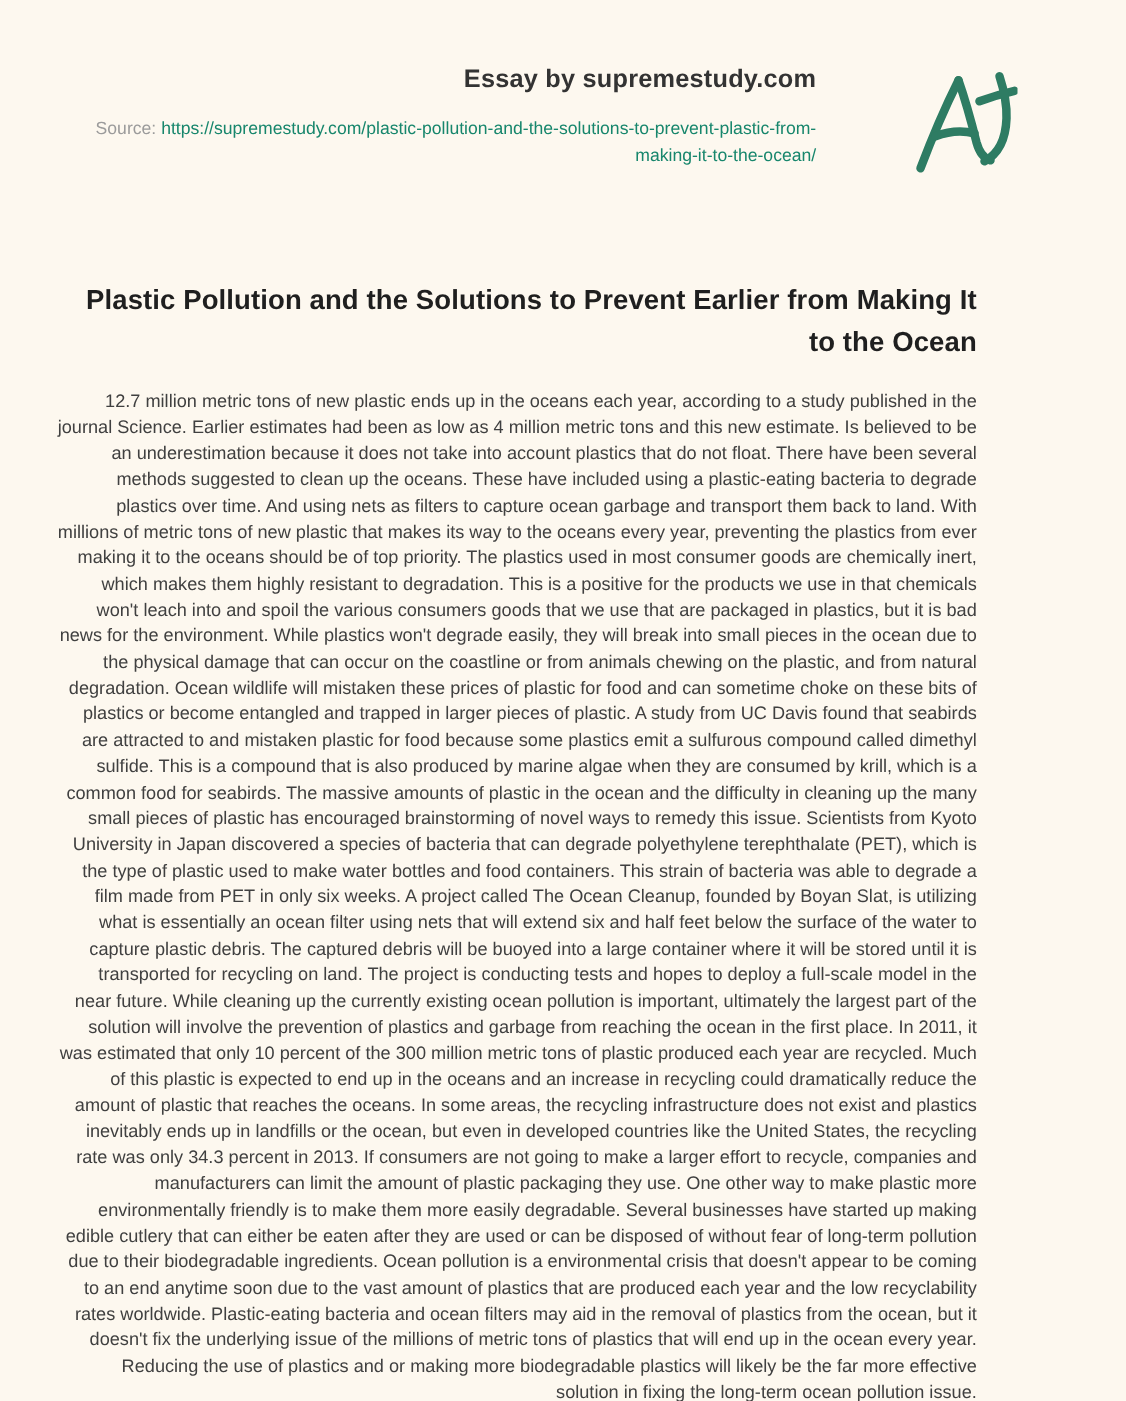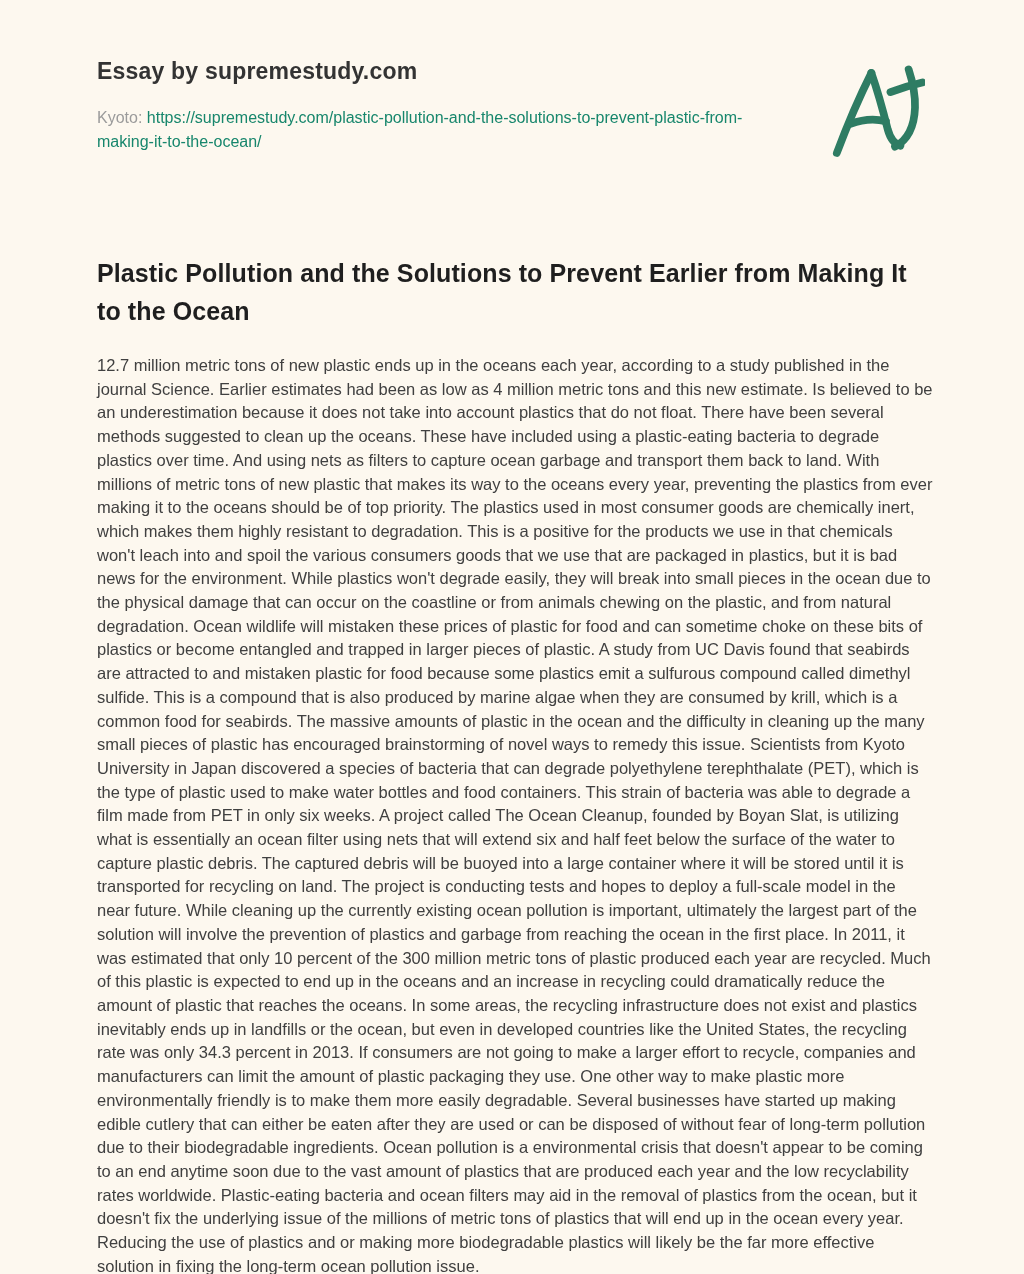--- a/index.html
+++ b/index.html
@@ -2,21 +2,21 @@
 <html><head>
 <meta charset="utf-8">
 <style>
   * { box-sizing: border-box; margin: 0; padding: 0; }
   html, body { width: 1024px; height: 1274px; }
   body {
     background: var(--bg, #FDF8EF);
     font-family: "Liberation Sans", "DejaVu Sans", sans-serif;
     overflow: hidden;
   }
-  .page { padding: 58px 97px 40px 97px; width: 1024px; height: 1274px; }
+  .page { padding: 58px 97px 40px 52px; width: 1024px; height: 1274px; text-align: right; }
   .header-row { display: flex; justify-content: space-between; align-items: flex-start; }
   .site-title {
     font-size: 23px;
     font-weight: bold;
     color: #333333;
     letter-spacing: 0.2px;
   }
   .source-line {
     margin-top: 21px;
     font-size: 16px;
@@ -57,21 +57,21 @@
 </style>
 </head>
 <body style="--bg: #FDF8EF; --brand: #2E7C63; --link: #17866C;">
 
 <div class="page">
 
   <header class="header-row">
     <div class="header-text">
       <h1 class="site-title">Essay by supremestudy.com</h1>
       <p class="source-line">
-        <span class="source-label">Kyoto:</span>
+        <span class="source-label">Source:</span>
         <a class="source-link">https://supremestudy.com/plastic-pollution-and-the-solutions-to-prevent-plastic-from-making-it-to-the-ocean/</a>
       </p>
     </div>
 
     <div class="logo-box">
       <svg viewBox="0 0 110 108" aria-hidden="true">
         <path class="logo-stroke" d="M13 98 C 25 66, 38 36, 51 10"></path>
         <path class="logo-stroke" d="M51 10 C 58 30, 64 52, 69 72 C 71.5 81, 76 88, 83 90"></path>
         <path class="logo-stroke" d="M28 66 C 41 61, 55 60, 67 63"></path>
         <path class="logo-stroke" d="M72 31 C 84 26.5, 96 23, 107 20.5"></path>

